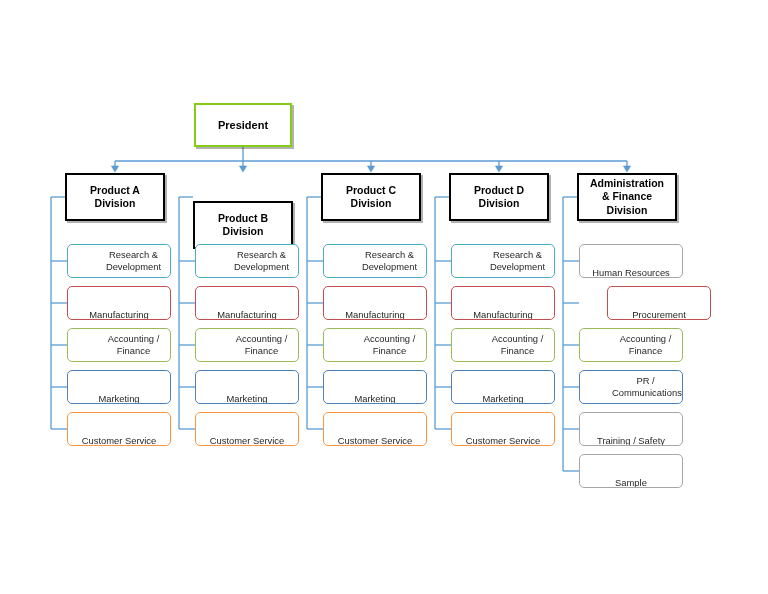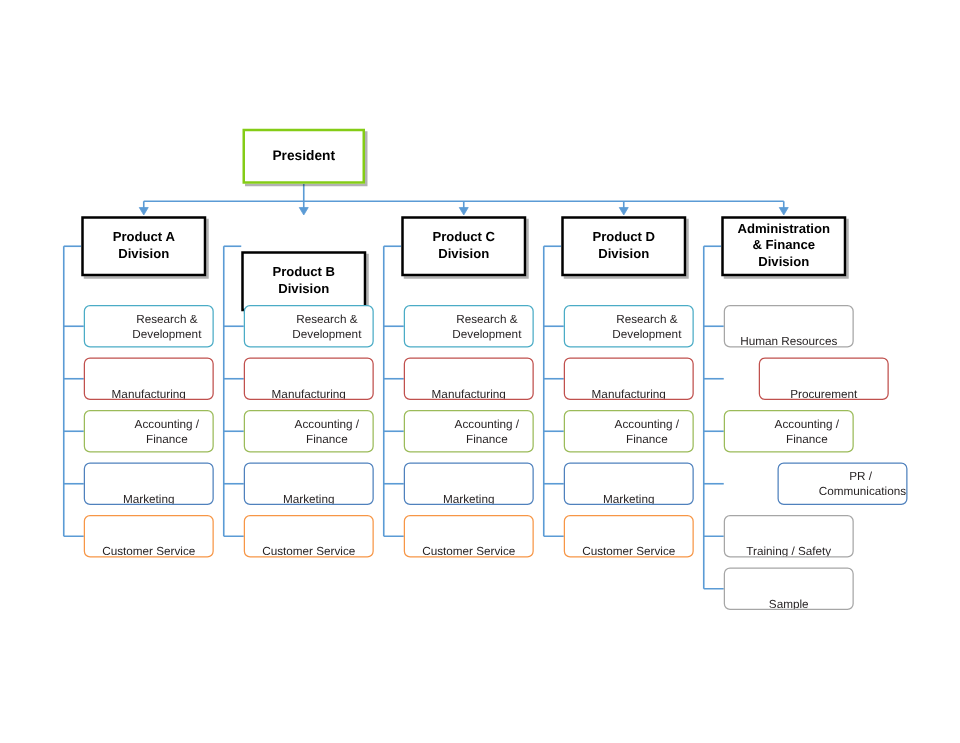--- a/index.html
+++ b/index.html
@@ -178,18 +178,18 @@
       <div class="sub-box" style="left: 451px; top: 286px; width: 104px; height: 34px; border-color: rgb(192, 80, 77);"><span>Manufacturing</span></div>
       <div class="sub-box two-line" style="left: 451px; top: 328px; width: 104px; height: 34px; border-color: rgb(155, 187, 89);"><span>Accounting /<br>Finance</span></div>
       <div class="sub-box" style="left: 451px; top: 370px; width: 104px; height: 34px; border-color: rgb(79, 129, 189);"><span>Marketing</span></div>
       <div class="sub-box" style="left: 451px; top: 412px; width: 104px; height: 34px; border-color: rgb(247, 150, 70);"><span>Customer Service</span></div>
       <div class="division-box" style="left: 577px; top: 173px; width: 100px; height: 48px;">
         <span>Administration<br>&amp; Finance<br>Division</span>
       </div>
       <div class="sub-box" style="left: 579px; top: 244px; width: 104px; height: 34px; border-color: rgb(166, 166, 166);"><span>Human Resources</span></div>
       <div class="sub-box" style="left: 579px; top: 286px; width: 104px; height: 34px; border-color: rgb(192, 80, 77); margin-left: 28px;"><span>Procurement</span></div>
       <div class="sub-box two-line" style="left: 579px; top: 328px; width: 104px; height: 34px; border-color: rgb(155, 187, 89);"><span>Accounting /<br>Finance</span></div>
-      <div class="sub-box two-line" style="left: 579px; top: 370px; width: 104px; height: 34px; border-color: rgb(79, 129, 189); margin-left: 43px;"><span>PR /<br>Communications</span></div>
+      <div class="sub-box two-line" style="left: 579px; top: 370px; width: 104px; height: 34px; border-color: rgb(79, 129, 189);"><span>PR /<br>Communications</span></div>
       <div class="sub-box" style="left: 579px; top: 412px; width: 104px; height: 34px; border-color: rgb(166, 166, 166);"><span>Training / Safety</span></div>
       <div class="sub-box" style="left: 579px; top: 454px; width: 104px; height: 34px; border-color: rgb(166, 166, 166);"><span>Sample</span></div>
     </div>
 
 </div>
 
 </body></html>

